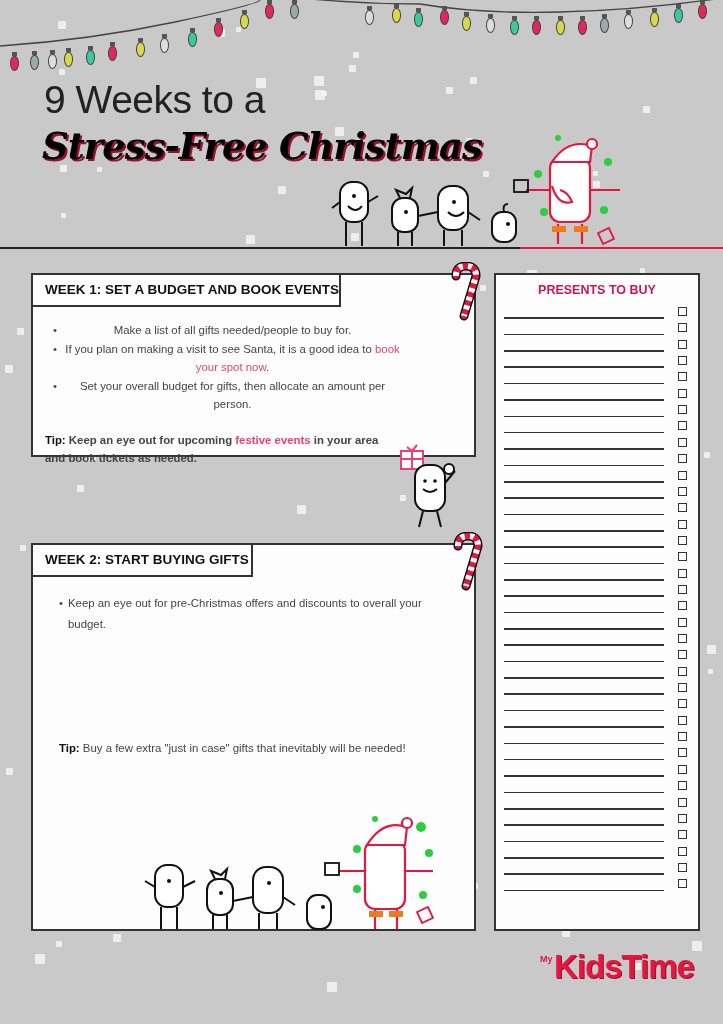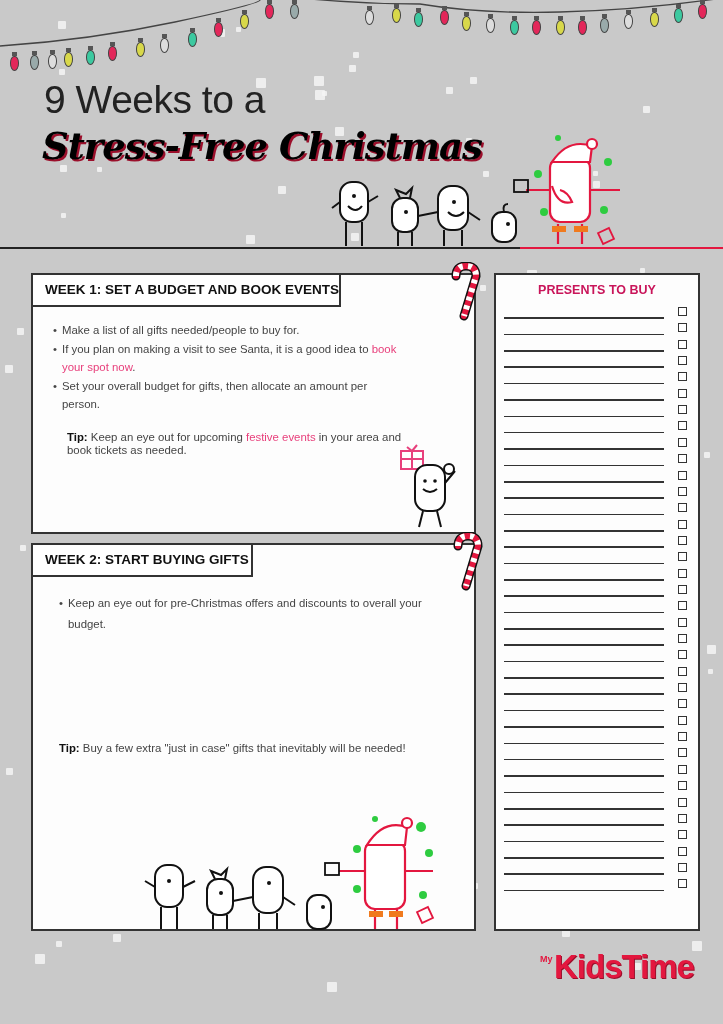--- a/index.html
+++ b/index.html
@@ -251,28 +251,28 @@
         <circle cx="96" cy="78" r="4"></circle>
         <circle cx="50" cy="6" r="3"></circle>
       </g>
     <rect x="6" y="48" width="14" height="12" fill="none" stroke="#111" stroke-width="1.8"></rect>
     <rect x="92" y="98" width="12" height="12" fill="none" stroke="#e3173f" stroke-width="1.8" transform="rotate(-25 98 104)"></rect>
   </svg>
 </div>
 <div class="ground-line" style="width:540px;"></div>
 <div class="ground-line red" style="left:520px; width:203px;"></div>
 
-<div class="card" style="left:31px; top:273px; width:445px; height:261px;">
+<div class="card" style="left:31px; top:273px; width:445px; height:184px;">
   <div class="card-head" style="width:310px;">WEEK 1: SET A BUDGET AND BOOK EVENTS</div>
-  <ul class="bullets" style="left:20px; top:46px; width:350px; line-height:18.5px;">
+  <ul class="bullets" style="left:20px; top:46px; width:350px; line-height:18.5px;text-align:center;">
     <li>Make a list of all gifts needed/people to buy for.</li>
     <li><span>If you plan on making a visit to see Santa, it is a good idea to </span><span class="pink">book your spot now</span><span>.</span></li>
     <li>Set your overall budget for gifts, then allocate an amount per person.</li>
   </ul>
-  <div class="tip" style="left:34px; top:156px; width:340px; line-height:13px;">
+  <div class="tip" style="left:12px; top:156px; width:340px; line-height:18px;font-weight:bold;">
     <b>Tip:</b><span> Keep an eye out for upcoming </span><span class="pink">festive events</span><span> in your area and book tickets as needed.</span>
   </div>
   <div class="fig" style="left:364px; top:168px;">
     <svg width="64" height="86" viewBox="0 0 64 86">
       <rect x="4" y="8" width="22" height="18" fill="#fff" stroke="#e8407c" stroke-width="2"></rect>
       <path d="M4 16 H26 M15 8 V26 M10 4 L15 8 L20 2" stroke="#e8407c" stroke-width="2" fill="none"></path>
       <g stroke="#111" stroke-width="2" fill="#fff">
         <rect x="18" y="22" width="30" height="46" rx="12"></rect>
         <path d="M26 68 L22 84 M40 68 L44 84 M48 40 L58 28" fill="none"></path>
         <circle cx="52" cy="26" r="5"></circle>

